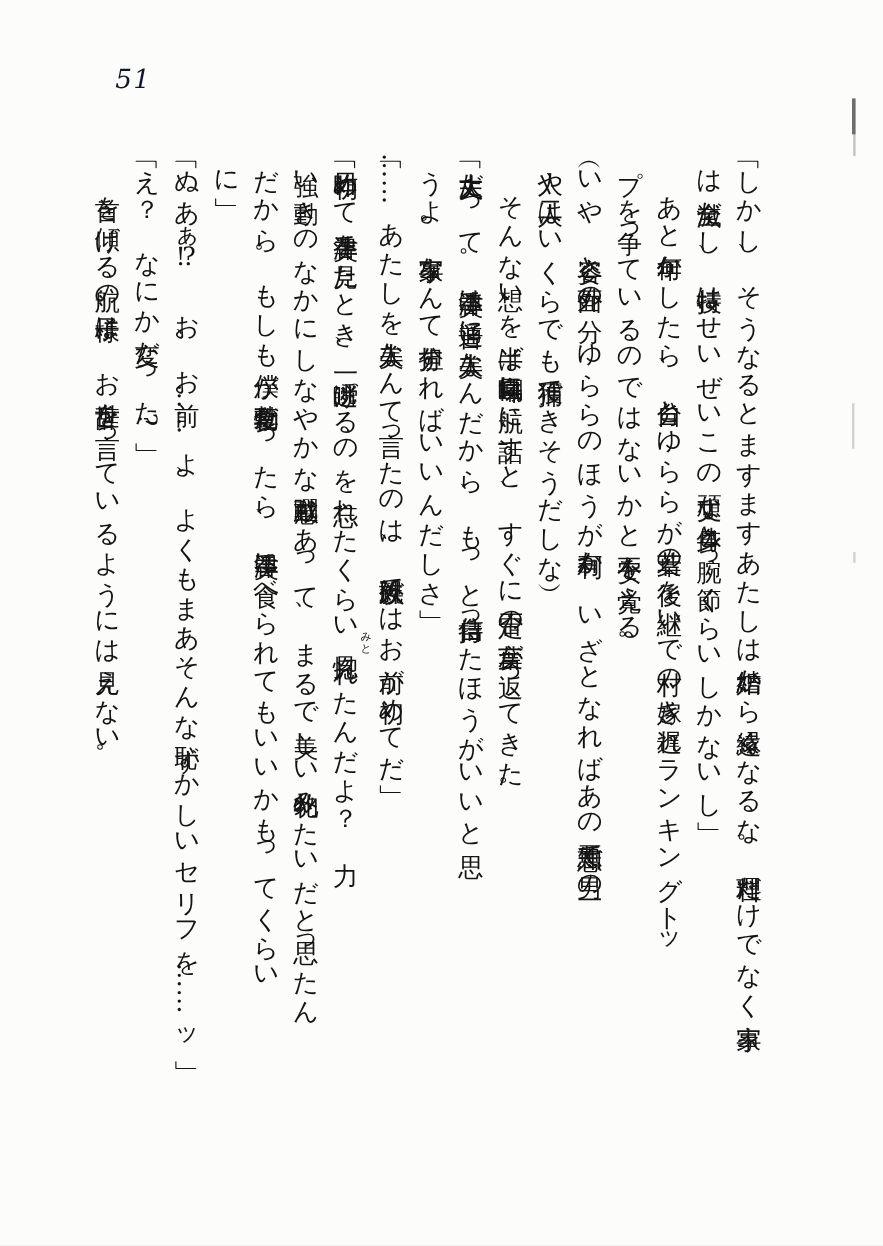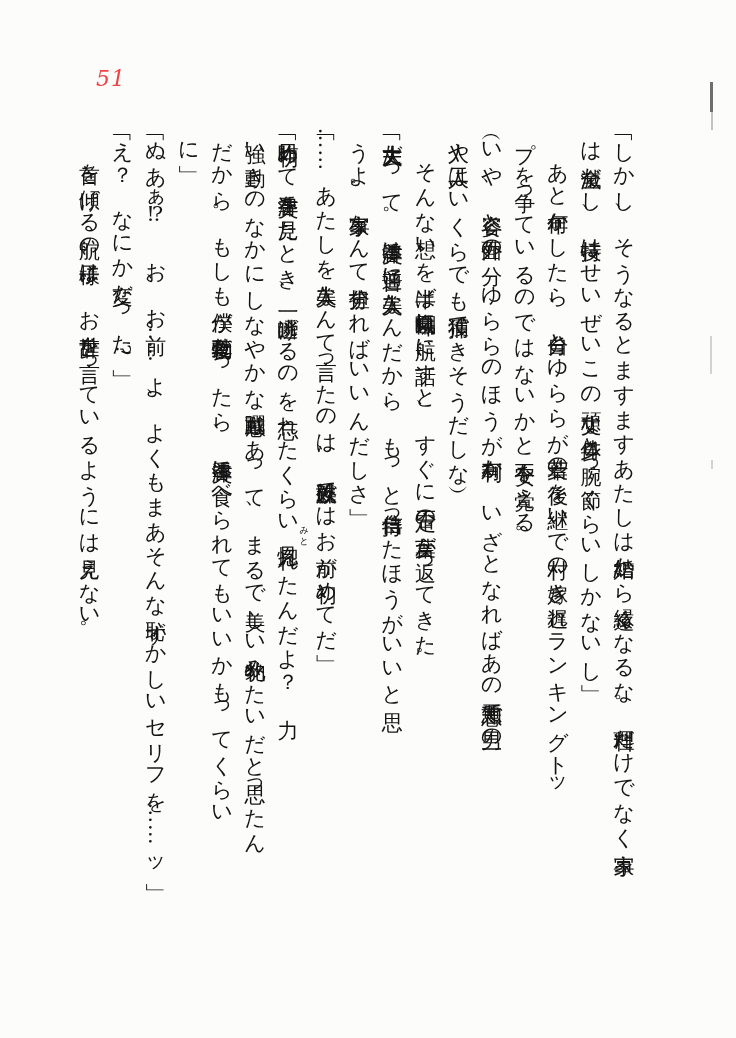--- a/index.html
+++ b/index.html
@@ -11,24 +11,24 @@
     position: relative;
     width: 736px;
     height: 1038px;
     background: #fcfcfb;
     overflow: hidden;
     font-family: "DejaVu Serif", "Liberation Serif", serif;
   }
   .page-number {
     position: absolute;
     left: 96px;
-    top: 66px;
+    top: 54px;
     font-size: 22px;
     font-style: italic;
-    color: #ef4444;
+    color: #0f172a;
     letter-spacing: 1px;
   }
   .text-block {
     position: absolute;
     top: 127px;
     right: 96px;
     height: 832px;
     writing-mode: vertical-rl;
     text-orientation: mixed;
     color: #141414;

